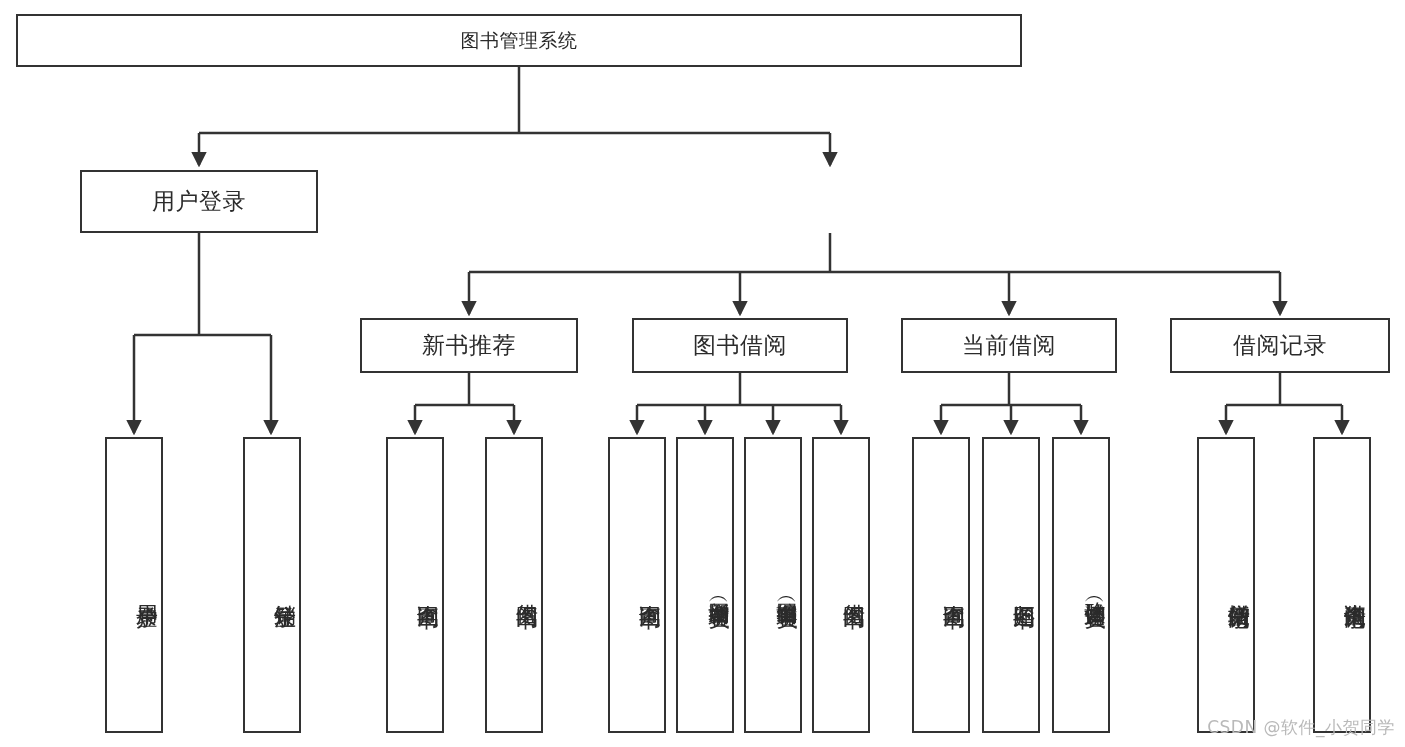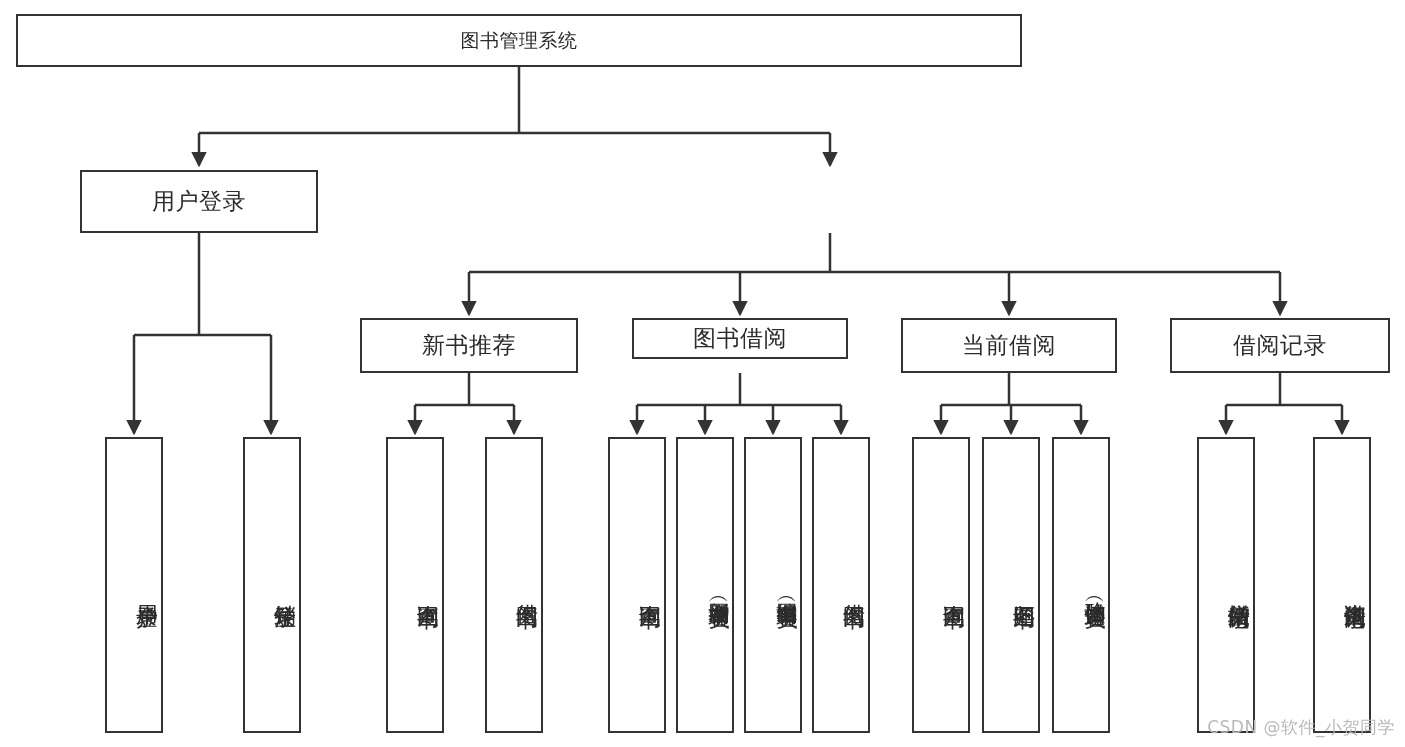--- a/index.html
+++ b/index.html
@@ -127,21 +127,21 @@
       <path d="M 1226 405 L 1226 433" marker-end="url(#arrow)"></path>
       <path d="M 1342 405 L 1342 433" marker-end="url(#arrow)"></path>
     </g>
   </svg>
 
   <div class="node node-h node-root" style="left:16px; top:14px; width:1006px; height:53px;">图书管理系统</div>
 
   <div class="node node-h" style="left:80px; top:170px; width:238px; height:63px;">用户登录</div>
 
   <div class="node node-h" style="left:360px; top:318px; width:218px; height:55px;">新书推荐</div>
-  <div class="node node-h" style="left:632px; top:318px; width:216px; height:41px;">图书借阅</div>
+  <div class="node node-h" style="left:632px; top:318px; width:216px; height:55px;">图书借阅</div>
   <div class="node node-h" style="left:901px; top:318px; width:216px; height:55px;">当前借阅</div>
   <div class="node node-h" style="left:1170px; top:318px; width:220px; height:55px;text-align:right;">借阅记录</div>
 
   <div class="node node-v" style="left:105px; top:437px; width:58px; height:296px;">用户登录</div>
   <div class="node node-v" style="left:243px; top:437px; width:58px; height:296px;">注销登录</div>
 
   <div class="node node-v" style="left:386px; top:437px; width:58px; height:296px;">查询图书</div>
   <div class="node node-v" style="left:485px; top:437px; width:58px; height:296px;">借阅图书</div>
 
   <div class="node node-v" style="left:608px; top:437px; width:58px; height:296px;">查询图书</div>

